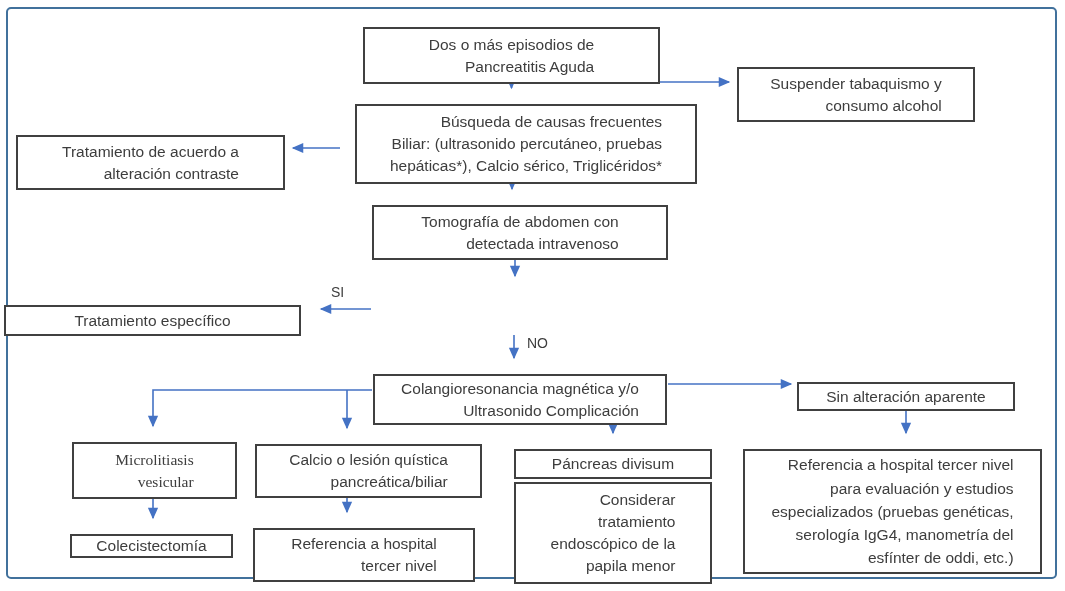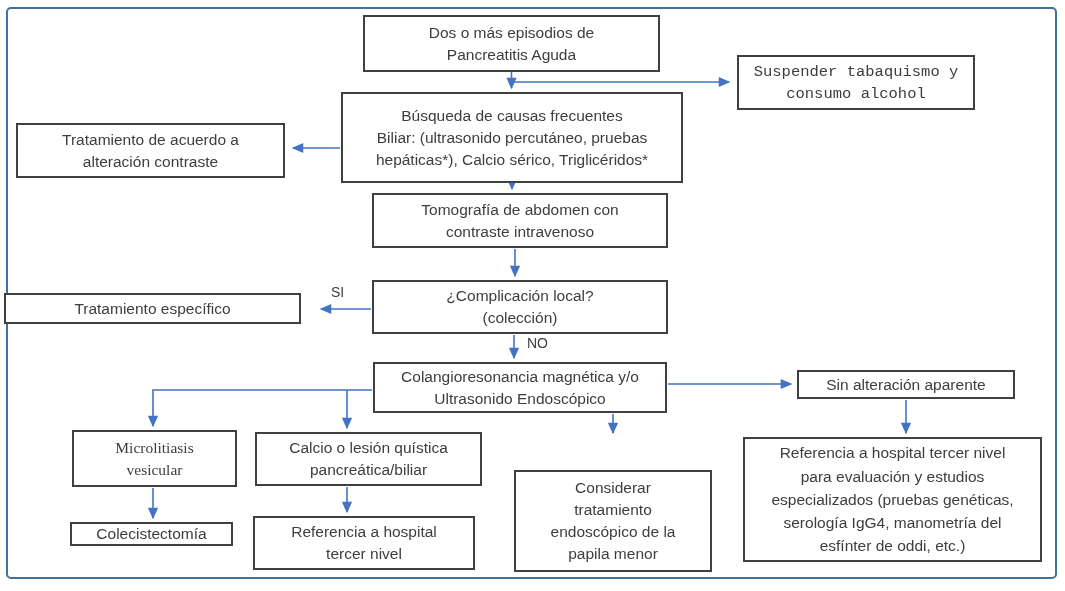--- a/index.html
+++ b/index.html
@@ -10,34 +10,34 @@
   .frame {
     position:absolute; left:6px; top:7px; width:1051px; height:572px;
     border:2px solid var(--frame-color,#41719c); border-radius:5px;
     box-sizing:border-box;
   }
   .node {
     position:absolute; box-sizing:border-box;
     border:2px solid var(--box-border,#404040);
     background:#ffffff;
     display:flex; align-items:center; justify-content:center;
-    text-align:center; white-space:pre-line;
+    text-align:right; white-space:pre-line;
     color:var(--text-color,#3d3d3d);
-    font-size:15.5px; line-height:1.42; padding:7px 5px;
+    font-size:15.5px; line-height:1.42; padding:7px 5px;margin-top:12px;
   }
   svg.connectors { position:absolute; left:0; top:0; pointer-events:none; }
   .connector { stroke:var(--arrow-color,#4472c4); stroke-width:1.6; fill:none; }
   .edge-label {
     position:absolute; font-size:14px; color:var(--text-color,#3d3d3d);
     font-weight:400;
   }
   
   #n-episodios   { left:363px; top:15px;  width:297px; height:57px; }
-  #n-suspender   { left:737px; top:55px;  width:238px; height:55px;font-family:Liberation Mono, monospace; }
-  #n-busqueda    { left:341px; top:92px;  width:342px; height:91px; }
+  #n-suspender   { left:737px; top:55px;  width:238px; height:55px; }
+  #n-busqueda    { left:355px; top:92px;  width:342px; height:80px; }
   #n-trat-acuerdo{ left:16px;  top:123px; width:269px; height:55px; }
   #n-tomografia  { left:372px; top:193px; width:296px; height:55px; }
   #n-complicacion{ left:372px; top:280px; width:296px; height:54px; }
   #n-trat-espec  { left:4px;  top:293px; width:297px; height:31px; }
   #n-colangio    { left:373px; top:362px; width:294px; height:51px; }
   #n-sin-alter   { left:797px; top:370px; width:218px; height:29px; }
   #n-microlit    { left:72px;  top:430px; width:165px; height:57px;font-family:Liberation Serif, serif; }
   #n-colecist    { left:70px;  top:522px; width:163px; height:24px; }
   #n-tumor       { left:255px; top:432px; width:227px; height:54px; }
   #n-ref-hosp    { left:253px; top:516px; width:222px; height:54px; }
@@ -79,34 +79,33 @@
   <div class="node" id="n-episodios">Dos o más episodios de
 Pancreatitis Aguda</div>
   <div class="node" id="n-suspender">Suspender tabaquismo y
 consumo alcohol</div>
   <div class="node" id="n-busqueda">Búsqueda de causas frecuentes
 Biliar: (ultrasonido percutáneo, pruebas
 hepáticas*), Calcio sérico, Triglicéridos*</div>
   <div class="node" id="n-trat-acuerdo">Tratamiento de acuerdo a
 alteración contraste</div>
   <div class="node" id="n-tomografia">Tomografía de abdomen con
-contraste intravenoso</div>
-  <div class="node" id="n-complicacion">¿Complicación local?
-(colección)</div>
+detectada intravenoso</div>
   <div class="node" id="n-trat-espec">Tratamiento específico</div>
   <div class="node" id="n-colangio">Colangioresonancia magnética y/o
-Ultrasonido Endoscópico</div>
+Ultrasonido Complicación</div>
   <div class="node" id="n-sin-alter">Sin alteración aparente</div>
   <div class="node" id="n-microlit">Microlitiasis
 vesicular</div>
   <div class="node" id="n-colecist">Colecistectomía</div>
   <div class="node" id="n-tumor">Calcio o lesión quística
 pancreática/biliar</div>
   <div class="node" id="n-ref-hosp">Referencia a hospital
 tercer nivel</div>
+  <div class="node" id="n-pancreas">Páncreas divisum</div>
   <div class="node" id="n-considerar">Considerar
 tratamiento
 endoscópico de la
 papila menor</div>
   <div class="node" id="n-ref-espec">Referencia a hospital tercer nivel
 para evaluación y estudios
 especializados (pruebas genéticas,
 serología IgG4, manometría del
 esfínter de oddi, etc.)</div>
 

